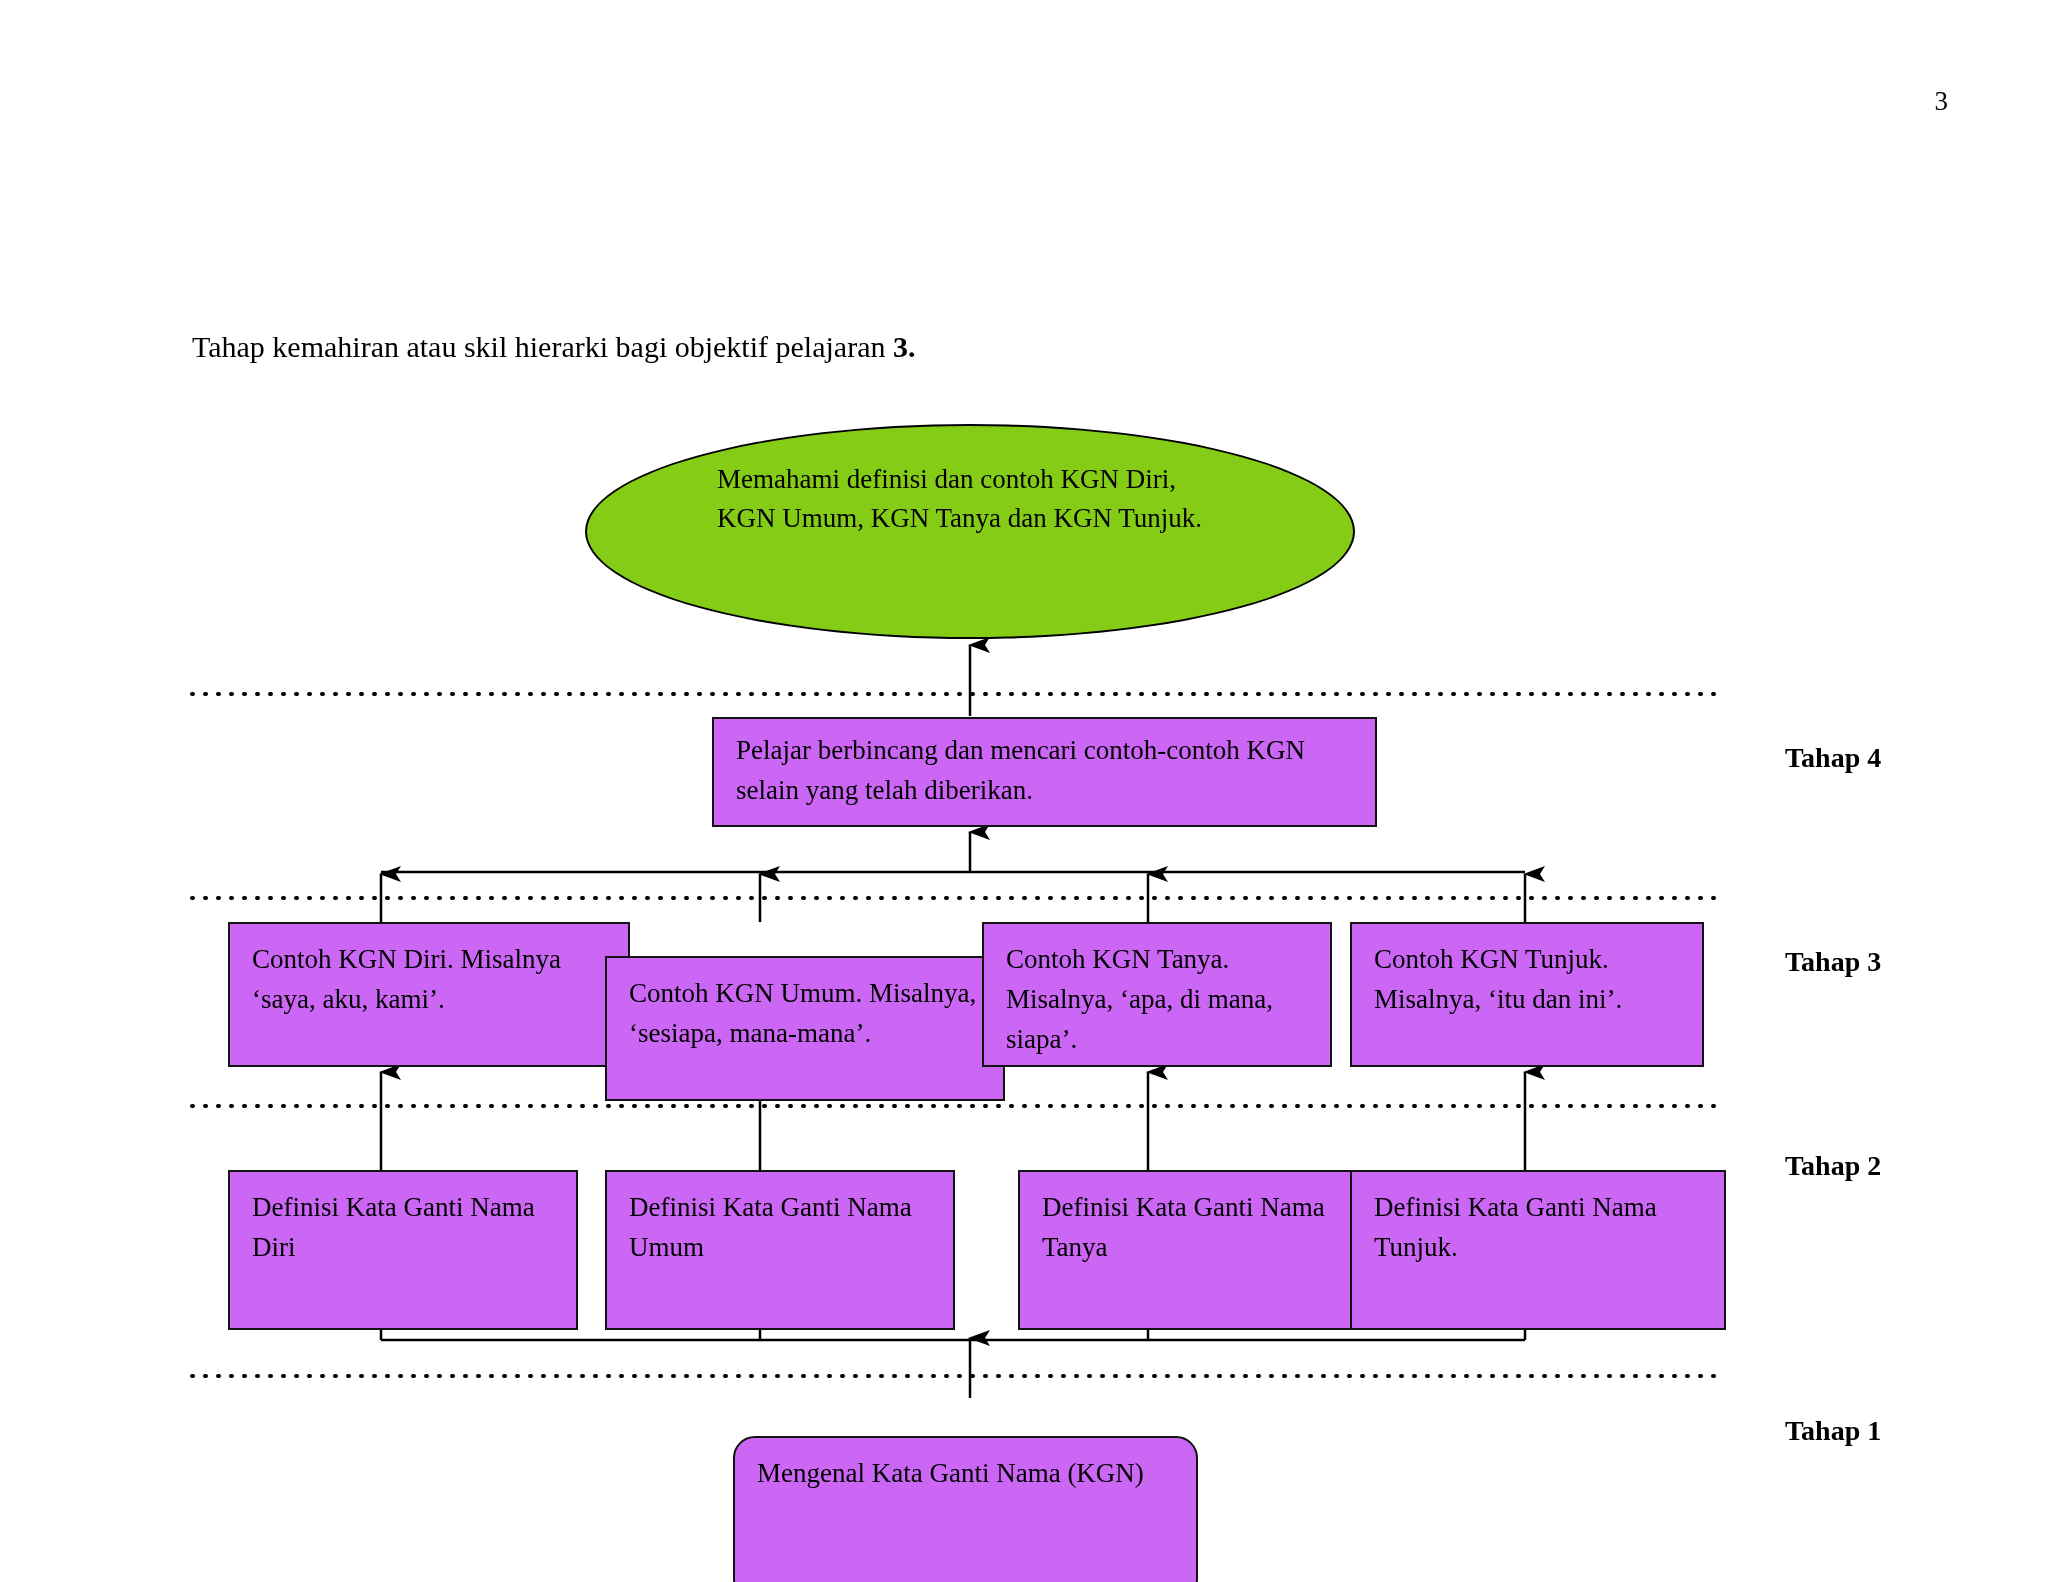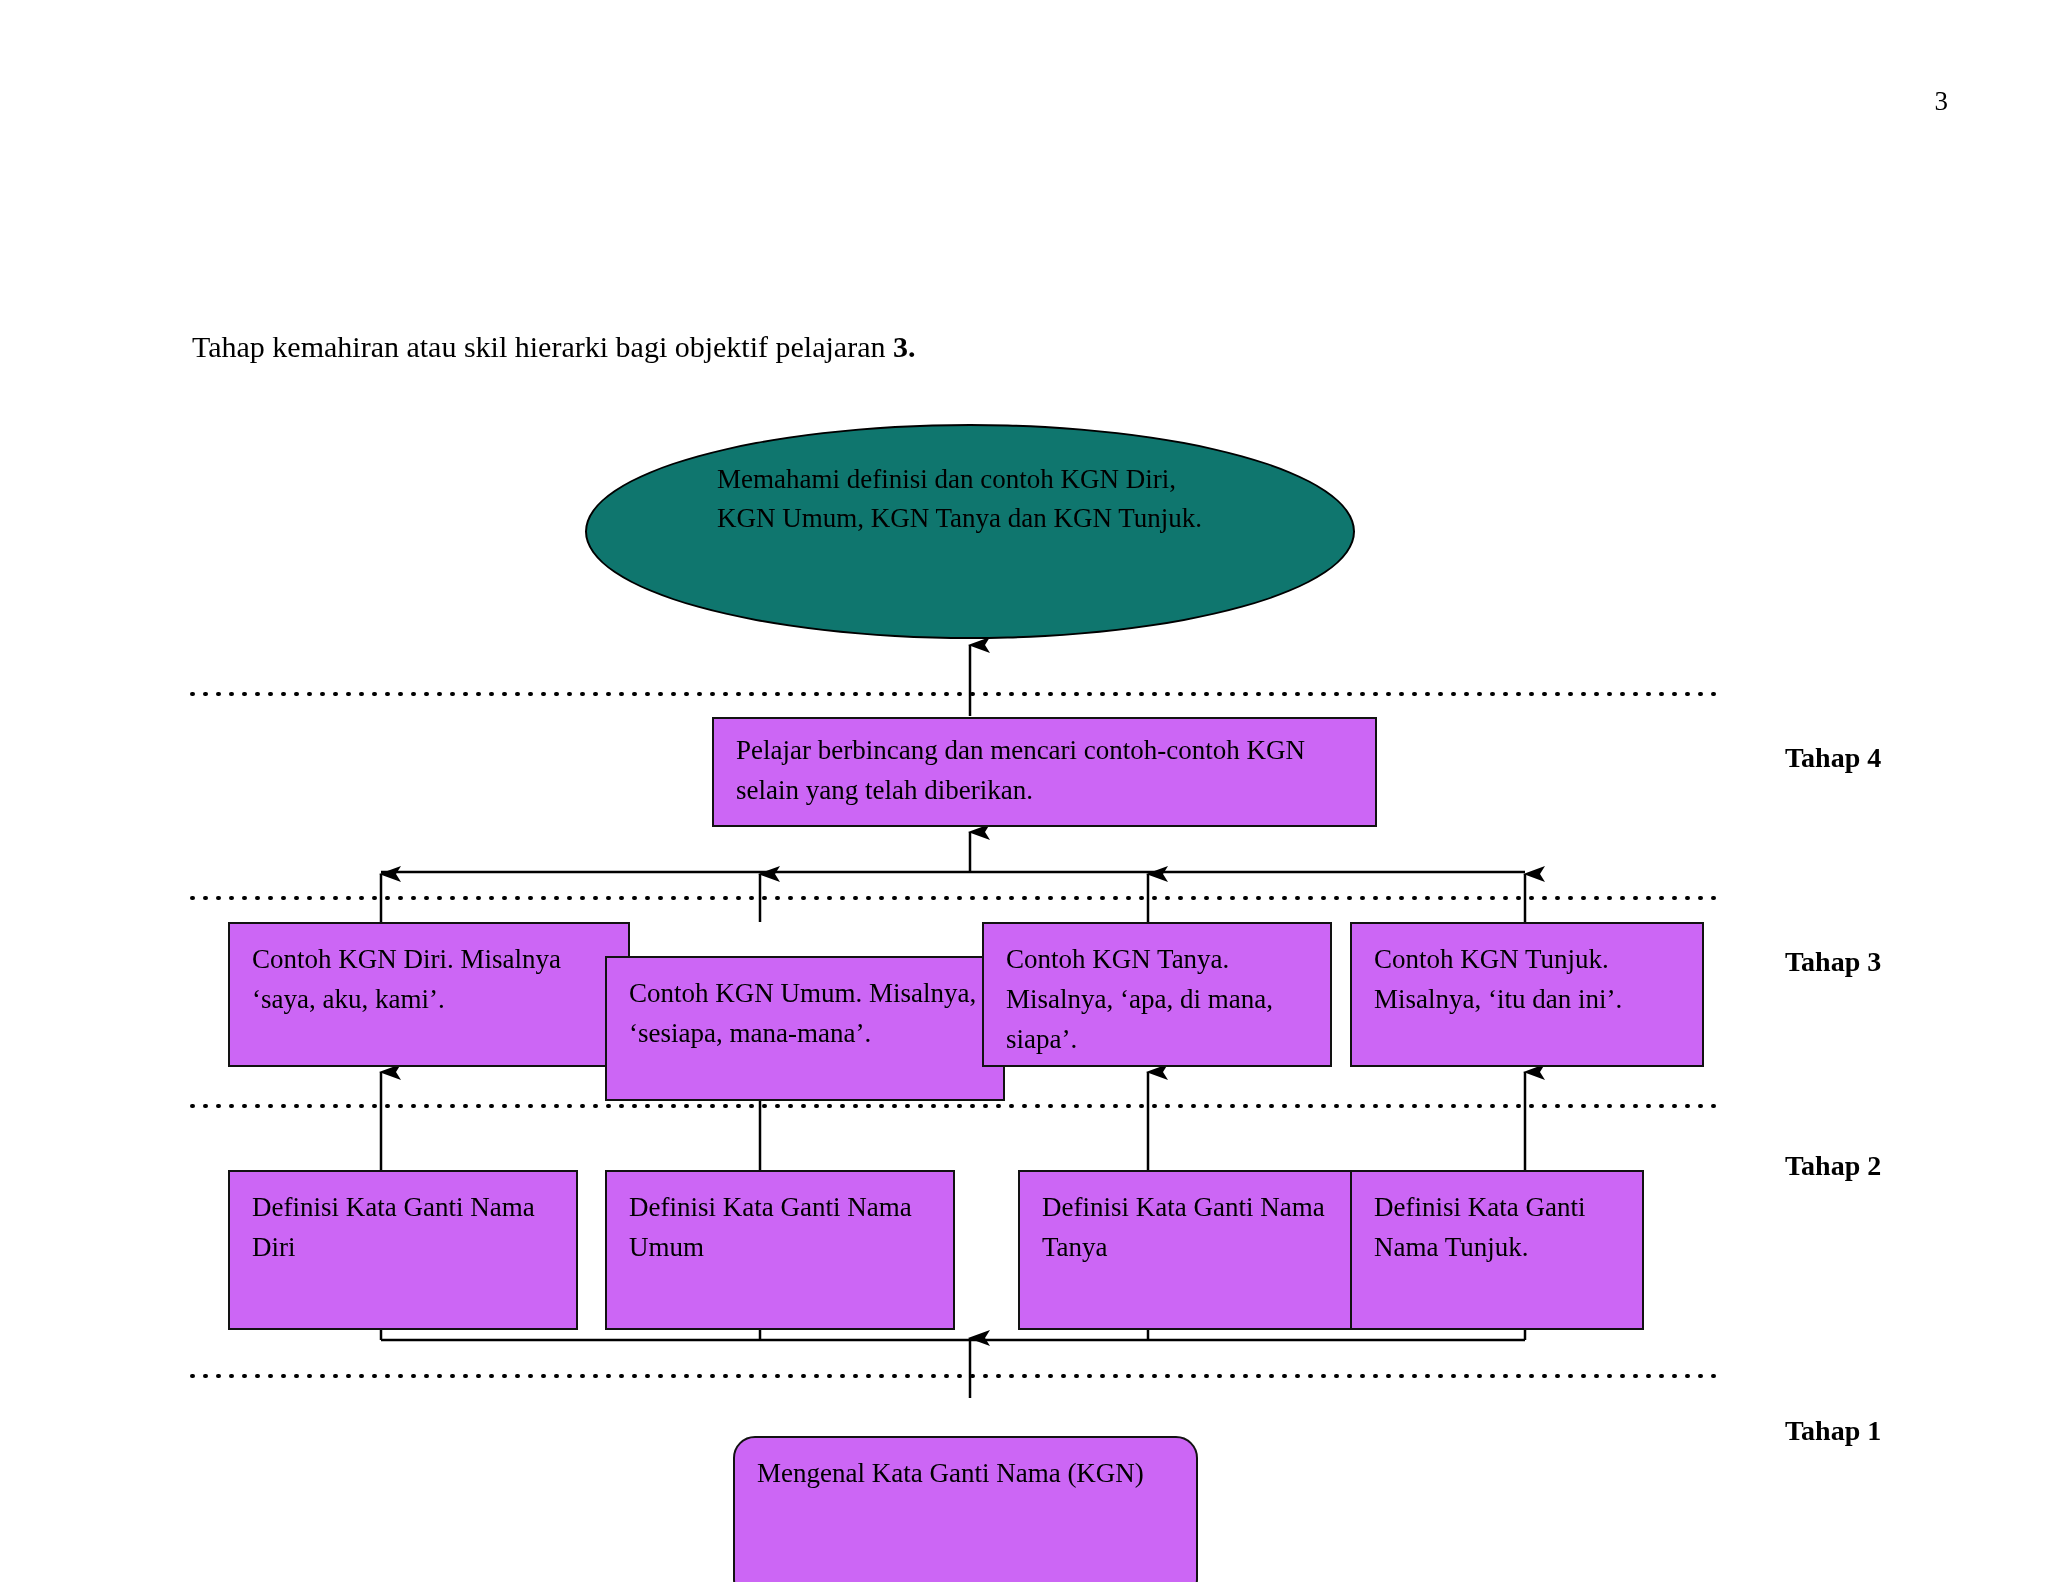--- a/index.html
+++ b/index.html
@@ -52,21 +52,21 @@
     pointer-events: none;
   }
 
   
   #goal-ellipse {
     position: absolute;
     left: 585px;
     top: 424px;
     width: 770px;
     height: 215px;
-    background: #0f766e;
+    background: #84cc16;
     border: 2px solid #000000;
     border-radius: 50% / 50%;
     box-sizing: border-box;
   }
   #goal-ellipse .ellipse-text {
     position: absolute;
     left: 130px;
     top: 34px;
     width: 520px;
     font-size: 27px;
@@ -94,21 +94,21 @@
   #box-tahap4 .box-text { top: 12px; }
 
   #box-t3-1 { left: 228px;  top: 922px;  width: 402px; height: 145px; }
   #box-t3-2 { left: 605px;  top: 956px;  width: 400px; height: 145px; }
   #box-t3-3 { left: 982px;  top: 922px;  width: 350px; height: 145px; }
   #box-t3-4 { left: 1350px; top: 922px;  width: 354px; height: 145px; }
 
   #box-t2-1 { left: 228px;  top: 1170px; width: 350px; height: 160px; }
   #box-t2-2 { left: 605px;  top: 1170px; width: 350px; height: 160px; }
   #box-t2-3 { left: 982px;  top: 1170px; width: 350px; height: 160px; margin-left: 36px; }
-  #box-t2-4 { left: 1350px; top: 1170px; width: 294px; height: 160px; padding-left: 28px; }
+  #box-t2-4 { left: 1350px; top: 1170px; width: 376px; height: 160px; padding-left: 28px; }
 
   #box-tahap1 { left: 733px; top: 1436px; width: 465px; height: 165px; border-radius: 22px; }
 
   
   .stage-label {
     position: absolute;
     left: 1785px;
     font-size: 28px;
     font-weight: bold;
     white-space: nowrap;

